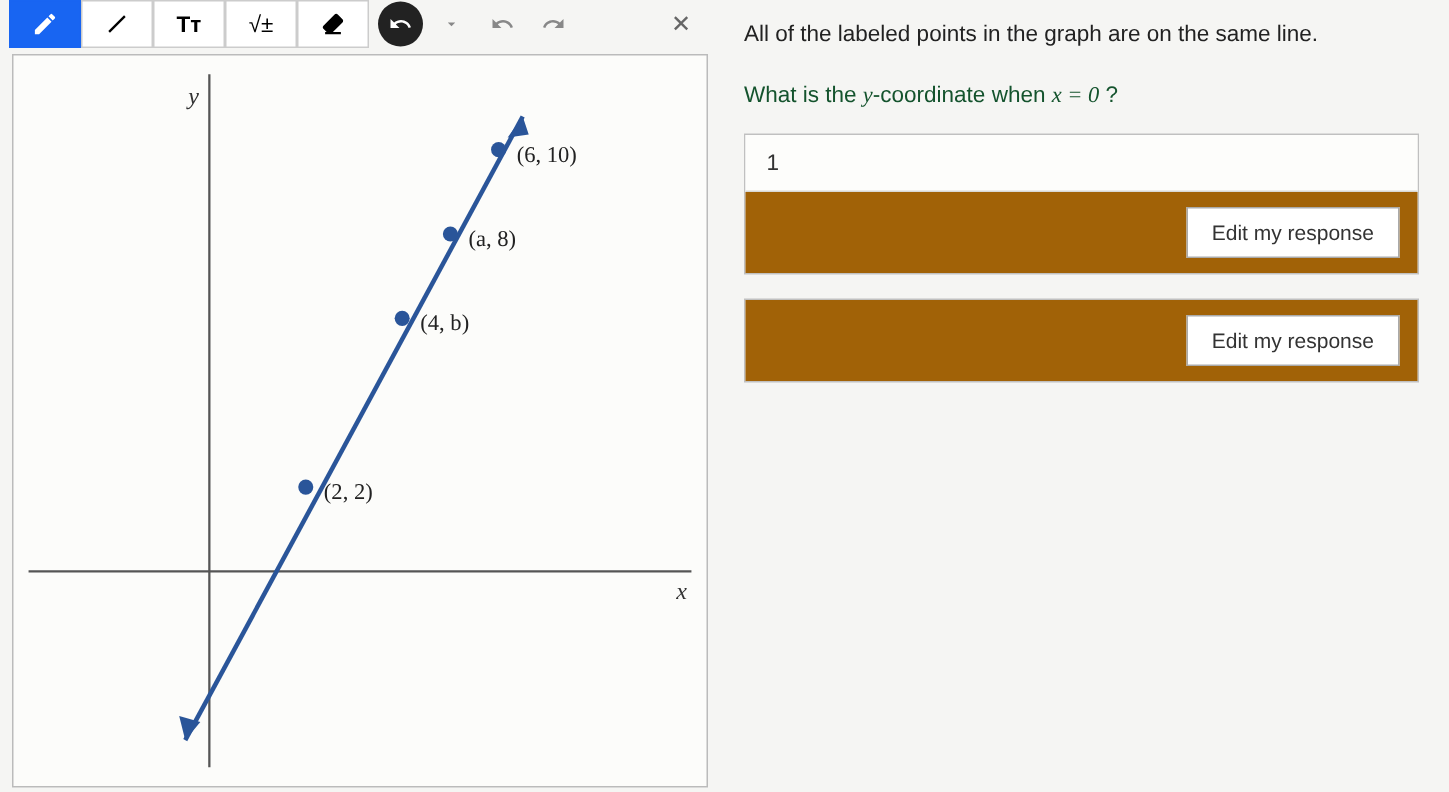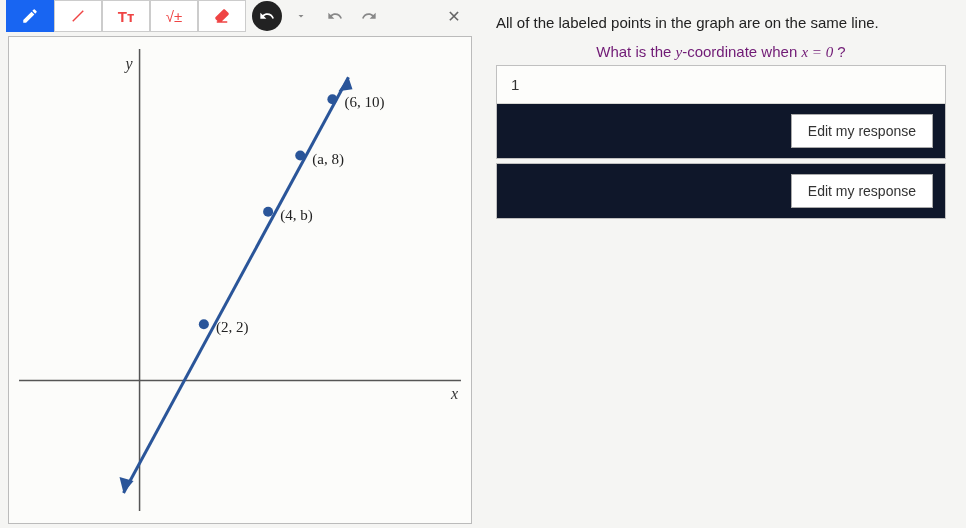--- a/index.html
+++ b/index.html
@@ -26,21 +26,21 @@
     .tool-btn {
       width: 48px;
       height: 32px;
       display: flex;
       align-items: center;
       justify-content: center;
       border: 1px solid #ccc;
       background: #fff;
       cursor: pointer;
       font-size: 15px;
-      color: #ef4444;
+      color: #000000;
     }
     .tool-btn.active {
       background: #1865f2;
       color: #fff;
       border-color: #1865f2;
     }
     .tool-btn svg { width: 18px; height: 18px; }
     .tool-circle {
       width: 30px;
       height: 30px;
@@ -95,52 +95,52 @@
     .point-label {
       font-family: 'Times New Roman', serif;
       font-size: 15px;
       fill: #222;
     }
     .right-panel {
       flex: 1;
       padding: 12px 20px 12px 16px;
       display: flex;
       flex-direction: column;
+      gap: 12px;
     }
     .prompt-text {
       font-size: 15px;
       color: #222;
       line-height: 1.5;
     }
     .question-text {
       font-size: 15px;
-      color: #701a75;
+      color: #14532d;
       margin-top: 8px;
-      text-align: center;
     }
     .math-var { font-style: italic; font-family: 'Times New Roman', serif; }
     .response-block {
       border: 1px solid #c0c0c0;
       background: #fbfbf9;
       margin-top: 4px;
     }
     .response-row1 {
       padding: 10px 14px;
       font-size: 15px;
       color: #333;
       border-bottom: 1px solid #d8d8d4;
       background: #fdfdfb;
     }
     .response-row2 {
       display: flex;
       justify-content: flex-end;
       padding: 10px 12px;
       min-height: 52px;
       align-items: center;
-      background: #0f172a;
+      background: #a16207;
     }
     .edit-btn {
       border: 1px solid #aaa;
       background: #fff;
       padding: 8px 16px;
       font-size: 14px;
       color: #333;
       cursor: pointer;
     }
     .explain-label {

